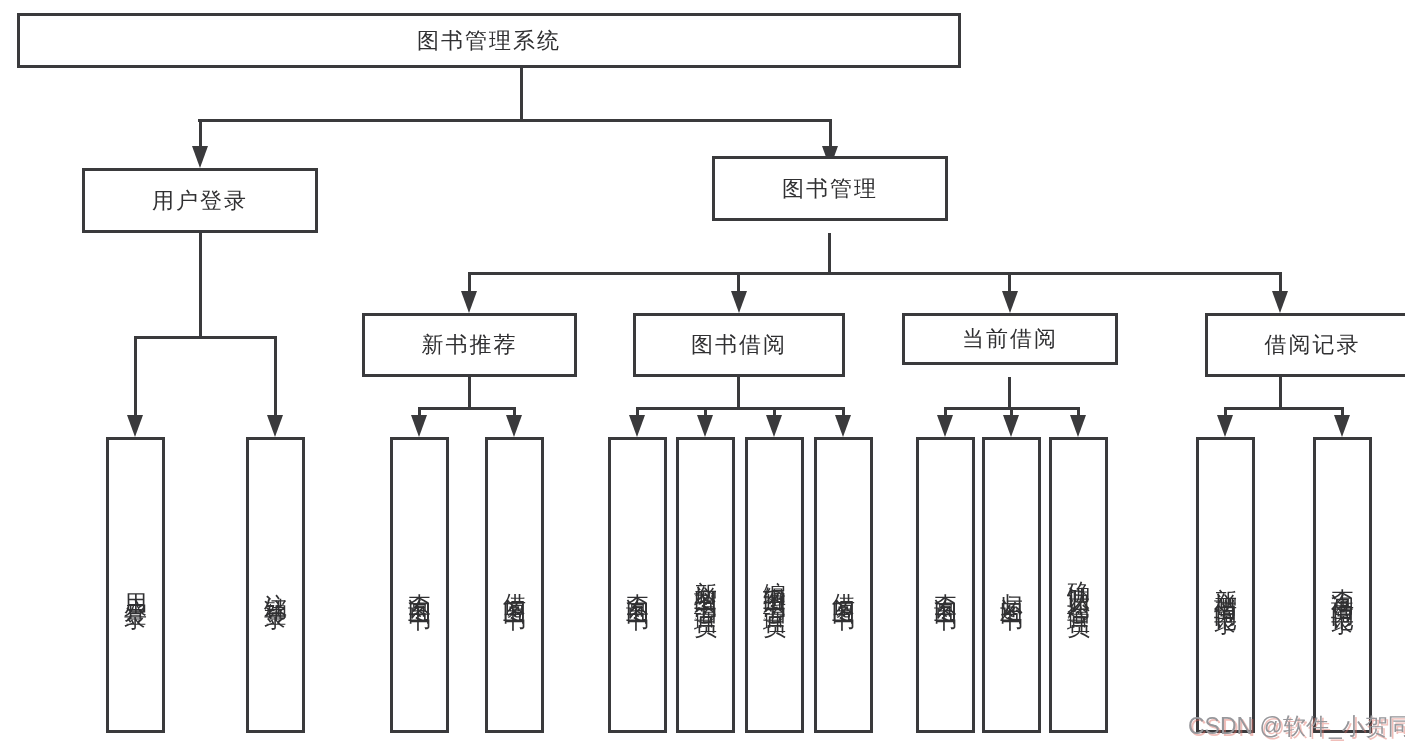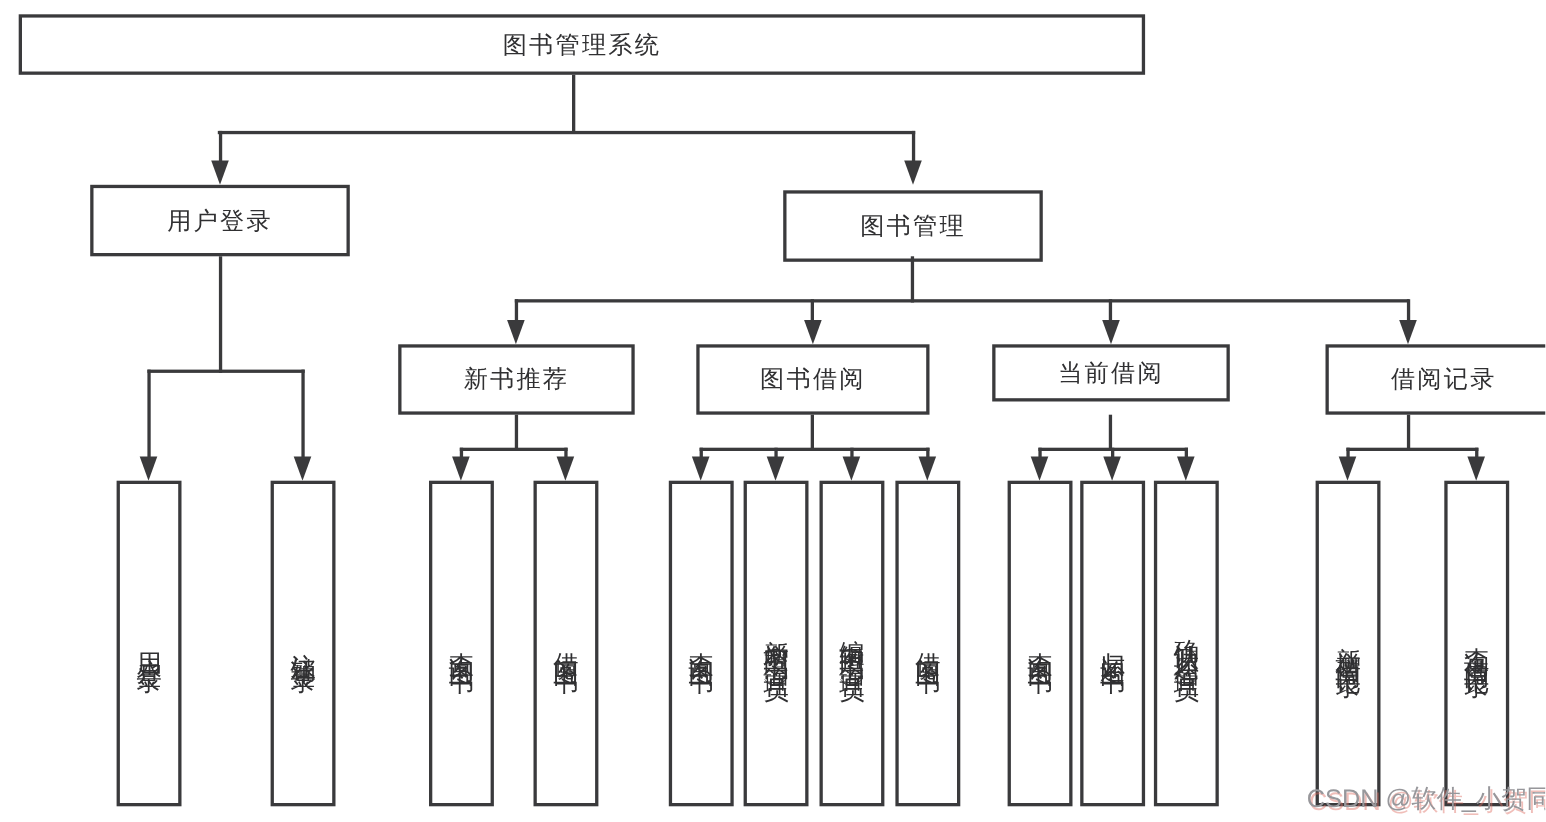--- a/index.html
+++ b/index.html
@@ -29,31 +29,31 @@
     position:absolute;left:1188px;top:711px;font-size:23px;
     color:#97979b;text-shadow:2px 2px 0 rgba(221,110,100,0.45);
     white-space:nowrap;
   }
 </style>
 </head>
 <body>
 
 <div class="canvas">
 
-  <div class="node" style="left:17px;top:13px;width:1024px;height:55px;">图书管理系统</div>
+  <div class="node" style="left:17px;top:13px;width:944px;height:55px;">图书管理系统</div>
 
   <div class="vline" style="left:520px;top:68px;height:52px;"></div>
   <div class="hline" style="left:198px;top:119px;width:634px;"></div>
   <div class="vline" style="left:199px;top:119px;height:29px;"></div>
   <div class="ah" style="left:192px;top:146px;"></div>
   <div class="vline" style="left:829px;top:119px;height:29px;"></div>
   <div class="ah" style="left:822px;top:146px;"></div>
 
   <div class="node" style="left:82px;top:168px;width:236px;height:65px;">用户登录</div>
-  <div class="node" style="left:712px;top:173px;width:236px;height:65px;">图书管理</div>
+  <div class="node" style="left:712px;top:156px;width:236px;height:65px;">图书管理</div>
 
   <div class="vline" style="left:199px;top:233px;height:106px;"></div>
   <div class="hline" style="left:134px;top:336px;width:143px;"></div>
   <div class="vline" style="left:134px;top:336px;height:81px;"></div>
   <div class="ah" style="left:127px;top:415px;"></div>
   <div class="vline" style="left:274px;top:336px;height:81px;"></div>
   <div class="ah" style="left:267px;top:415px;"></div>
 
   <div class="vline" style="left:828px;top:233px;height:42px;"></div>
   <div class="hline" style="left:468px;top:272px;width:813px;"></div>

